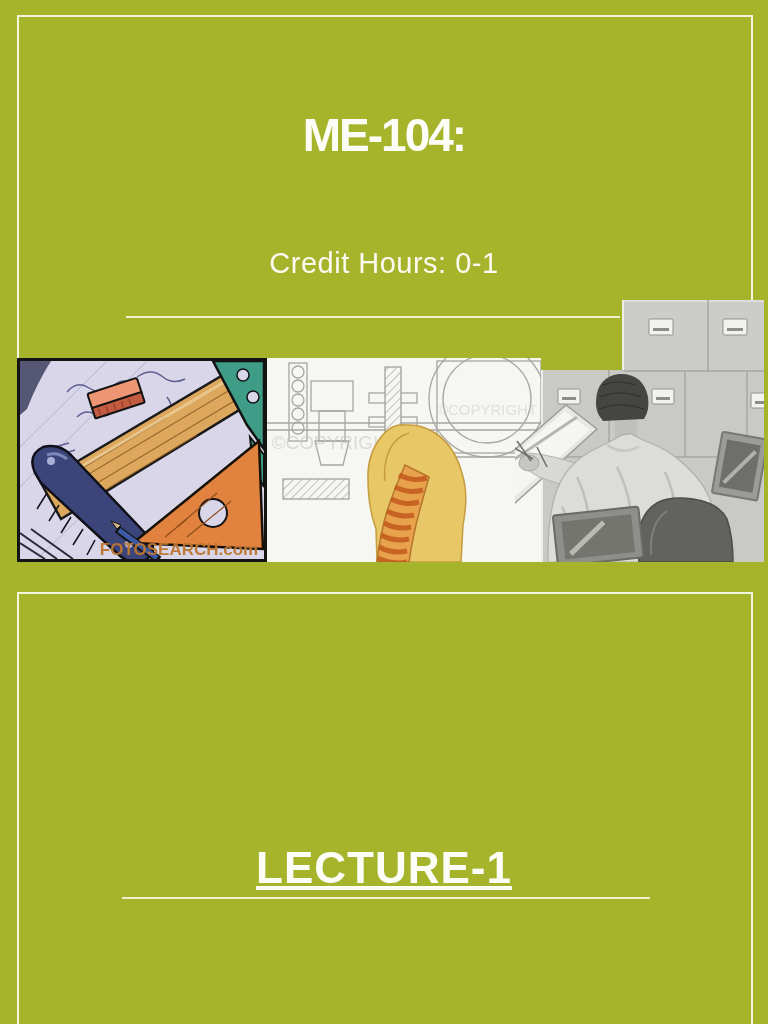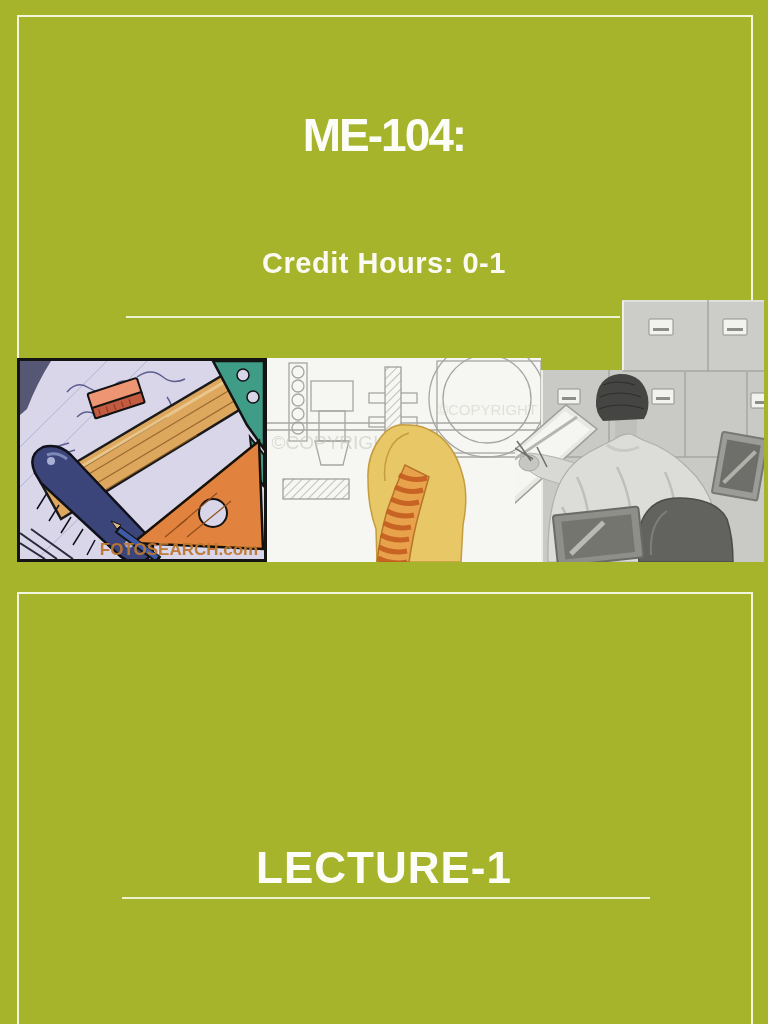--- a/index.html
+++ b/index.html
@@ -24,29 +24,29 @@
   }
   .course-title{
     position:absolute;top:112px;left:0;width:100%;margin:0;
     text-align:center;color:var(--title-text,#FDFDF8);
     font-size:46px;line-height:47px;font-weight:600;letter-spacing:-2px;
   }
   .course-title span{display:block;}
   .subtitle{
     position:absolute;top:247px;left:0;width:100%;
     text-align:center;color:var(--title-text,#FDFDF8);
-    font-size:29px;font-weight:700;letter-spacing:0.5px;opacity:.97;
+    font-size:29px;font-weight:400;letter-spacing:0.5px;opacity:.97;
   }
   .rule{position:absolute;height:2px;background:var(--border-line,#F2F6DC);opacity:.92;}
   .rule-1{top:316px;left:126px;width:494px;}
   .rule-2{top:321px;left:122px;width:528px;}
   .lecture-title{
     position:absolute;top:267px;left:0;width:100%;
     text-align:center;color:var(--title-text,#FDFDF8);
-    font-size:44px;line-height:50px;font-weight:700;letter-spacing:1px;
+    font-size:44px;line-height:50px;font-weight:700;letter-spacing:1px;text-decoration:underline;
   }
   .collage{position:absolute;left:17px;top:297px;width:747px;height:265px;}
   svg text{font-family:"Liberation Sans",sans-serif;}
 </style>
 </head>
 <body>
 
 <div class="page">
 
   <section class="slide slide-1">

